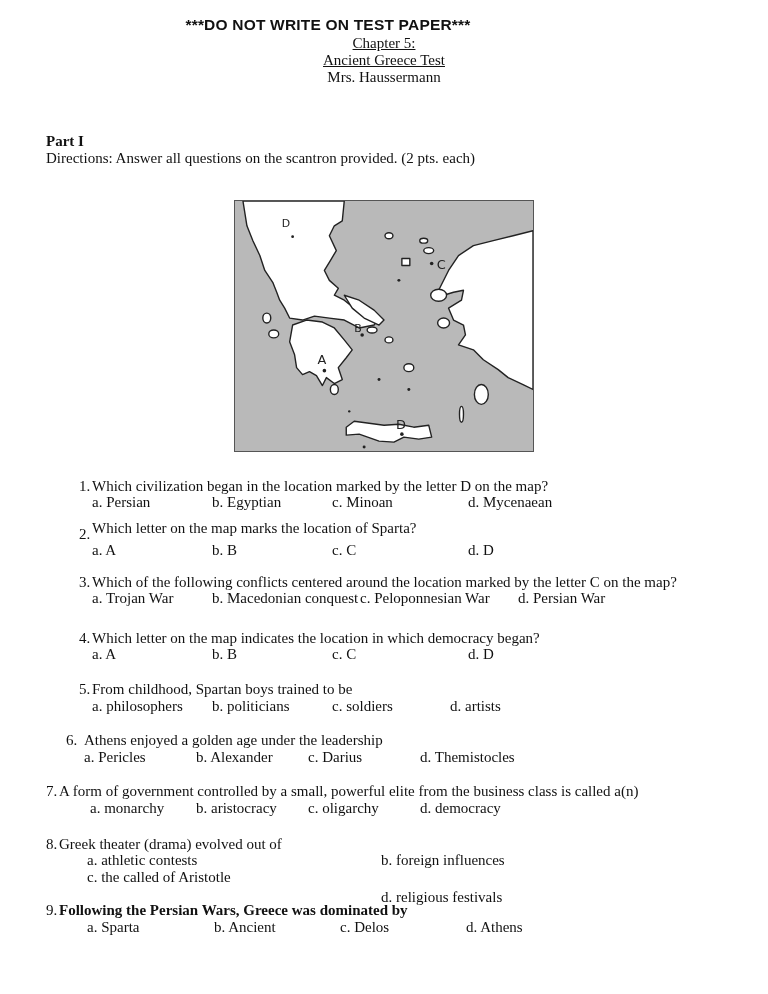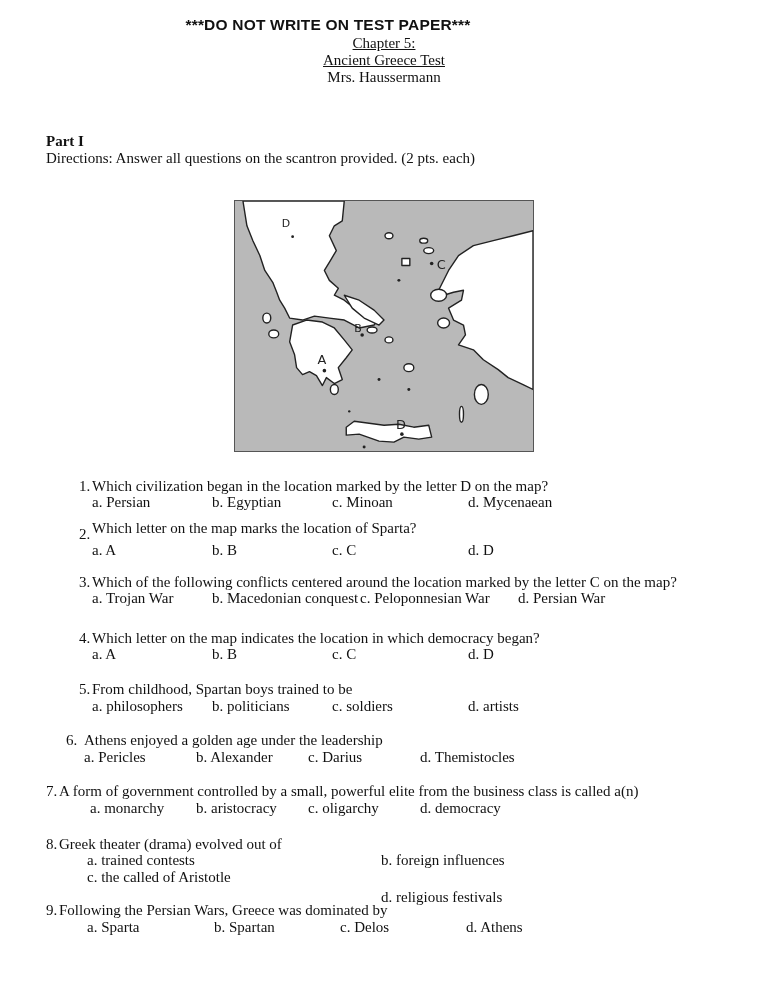--- a/index.html
+++ b/index.html
@@ -115,41 +115,41 @@
 <div class="abs opt" style="top:646px; left:92px;">a. A</div>
 <div class="abs opt" style="top:646px; left:212px;">b. B</div>
 <div class="abs opt" style="top:646px; left:332px;">c. C</div>
 <div class="abs opt" style="top:646px; left:468px;">d. D</div>
 
 <div class="abs q" style="top:681px; left:79px;">5.</div>
 <div class="abs q" style="top:681px; left:92px;">From childhood, Spartan boys trained to be</div>
 <div class="abs opt" style="top:698px; left:92px;">a. philosophers</div>
 <div class="abs opt" style="top:698px; left:212px;">b. politicians</div>
 <div class="abs opt" style="top:698px; left:332px;">c. soldiers</div>
-<div class="abs opt" style="top:698px; left:468px;text-align:right;">d. artists</div>
+<div class="abs opt" style="top:698px; left:450px;text-align:right;">d. artists</div>
 
 <div class="abs q" style="top:732px; left:66px;">6.</div>
 <div class="abs q" style="top:732px; left:84px;">Athens enjoyed a golden age under the leadership</div>
 <div class="abs opt" style="top:749px; left:84px;">a. Pericles</div>
 <div class="abs opt" style="top:749px; left:196px;">b. Alexander</div>
 <div class="abs opt" style="top:749px; left:308px;">c. Darius</div>
 <div class="abs opt" style="top:749px; left:420px;">d. Themistocles</div>
 
 <div class="abs q" style="top:783px; left:46px;">7.</div>
 <div class="abs q" style="top:783px; left:59px;">A form of government controlled by a small, powerful elite from the business class is called a(n)</div>
 <div class="abs opt" style="top:800px; left:90px;">a. monarchy</div>
 <div class="abs opt" style="top:800px; left:196px;">b. aristocracy</div>
 <div class="abs opt" style="top:800px; left:308px;">c. oligarchy</div>
 <div class="abs opt" style="top:800px; left:420px;">d. democracy</div>
 
 <div class="abs q" style="top:836px; left:46px;">8.</div>
 <div class="abs q" style="top:836px; left:59px;text-align:center;">Greek theater (drama) evolved out of</div>
-<div class="abs opt" style="top:852px; left:87px;">a. trained contests</div>
+<div class="abs opt" style="top:852px; left:87px;">a. athletic contests</div>
 <div class="abs opt" style="top:852px; left:381px;">b. foreign influences</div>
 <div class="abs opt" style="top:869px; left:87px;">c. the called of Aristotle</div>
 <div class="abs opt" style="top:869px; left:381px;margin-top:20px;">d. religious festivals</div>
 
 <div class="abs q" style="top:902px; left:46px;">9.</div>
-<div class="abs q" style="top:902px; left:59px;">Following the Persian Wars, Greece was dominated by</div>
+<div class="abs q" style="top:902px; left:59px;font-weight:bold;">Following the Persian Wars, Greece was dominated by</div>
 <div class="abs opt" style="top:919px; left:87px;">a. Sparta</div>
-<div class="abs opt" style="top:919px; left:214px;">b. Spartan</div>
+<div class="abs opt" style="top:919px; left:214px;">b. Ancient</div>
 <div class="abs opt" style="top:919px; left:340px;">c. Delos</div>
 <div class="abs opt" style="top:919px; left:466px;">d. Athens</div>
 
 </body></html>

